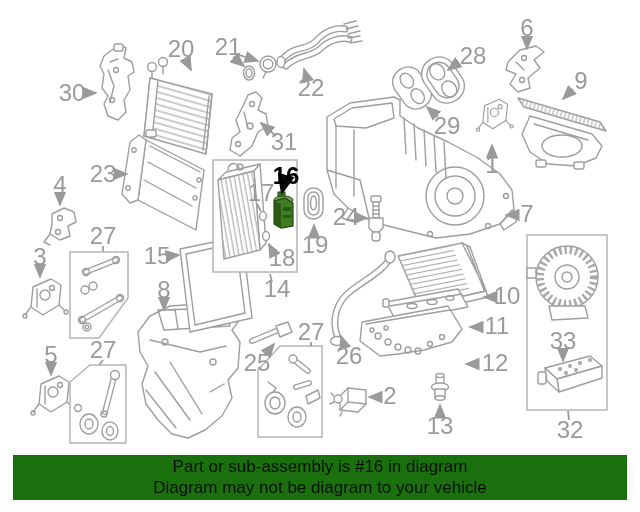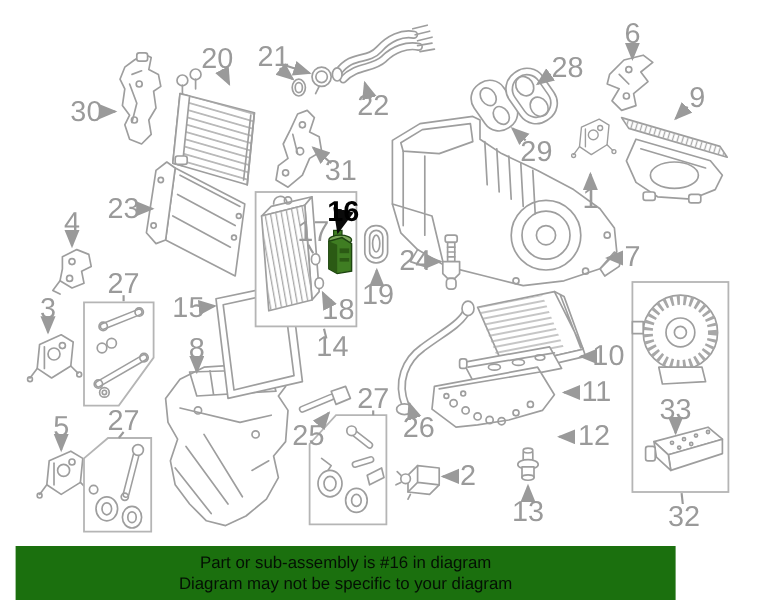--- a/index.html
+++ b/index.html
@@ -11,23 +11,23 @@
   .box{stroke:#b5b5b5;stroke-width:1.5;fill:#ffffff;}
   .tube{stroke:#9e9e9e;stroke-width:7;fill:none;stroke-linecap:round;}
   .tubein{stroke:#ffffff;stroke-width:4.2;fill:none;stroke-linecap:round;}
   .rod{stroke:#9e9e9e;stroke-width:6;fill:none;stroke-linecap:round;}
   .rodin{stroke:#ffffff;stroke-width:3.4;fill:none;stroke-linecap:round;}
   .lead{stroke:#9a9a9a;stroke-width:1.8;fill:none;}
   .leadb{stroke:#0a0a0a;stroke-width:2.2;fill:none;}
   .part-label{font-family:"Liberation Sans",sans-serif;font-size:24px;fill:#9a9a9a;
               text-anchor:middle;}
   .part-label.highlighted{fill:#000000;font-weight:bold;}
-  #banner{position:absolute;left:13px;top:455px;width:550px;height:45px;
+  #banner{position:absolute;left:13px;top:455px;width:614px;height:45px;
           display:flex;flex-direction:column;justify-content:center;align-items:center;
-          line-height:1.22;font-size:14px;color:#000;}
+          line-height:1.22;font-size:17px;color:#000;}
 </style>
 </head>
 <body>
 
 <div id="stage">
 <svg id="diagram-svg" width="640" height="512" viewBox="0 0 640 512">
   <defs>
     <marker id="ah" markerWidth="9" markerHeight="8" refX="7.5" refY="3.5" orient="auto">
       <path d="M0,0 L8.5,3.5 L0,7 Z" fill="#9a9a9a"></path>
     </marker>
@@ -414,15 +414,15 @@
         <text x="315" y="253" class="part-label">19</text>
         <text x="261" y="201" class="part-label">17</text>
         <text x="282" y="266" class="part-label">18</text>
         <text x="277" y="297" class="part-label">14</text>
         <text x="286" y="184" class="part-label highlighted">16</text>
       </g>
 </svg>
 
 <div id="banner" style="background: rgb(27, 112, 14); color: rgb(4, 16, 4);">
   <div>Part or sub-assembly is #16 in diagram</div>
-  <div>Diagram may not be specific to your diagram</div>
+  <div>Diagram may not be diagram to your vehicle</div>
 </div>
 </div>
 
 </body></html>

